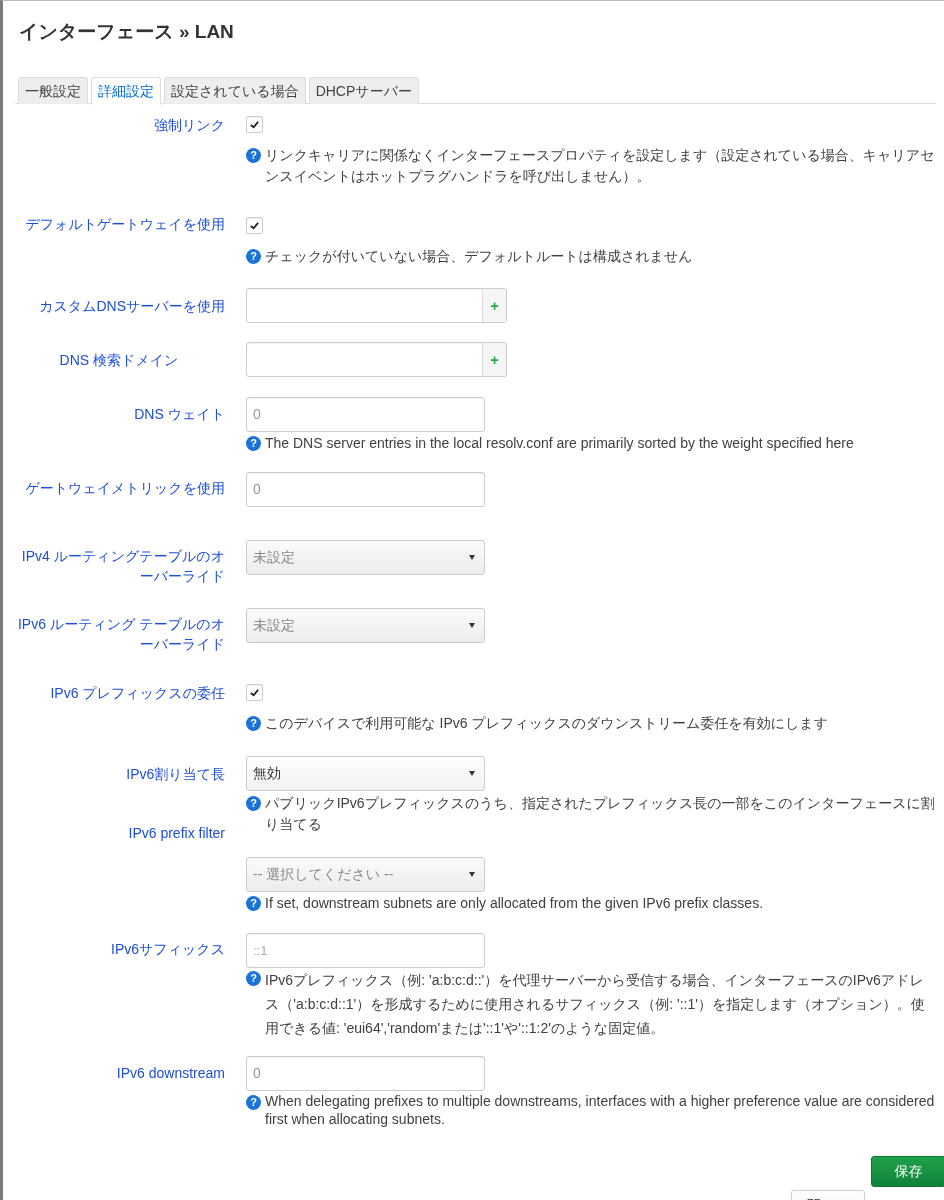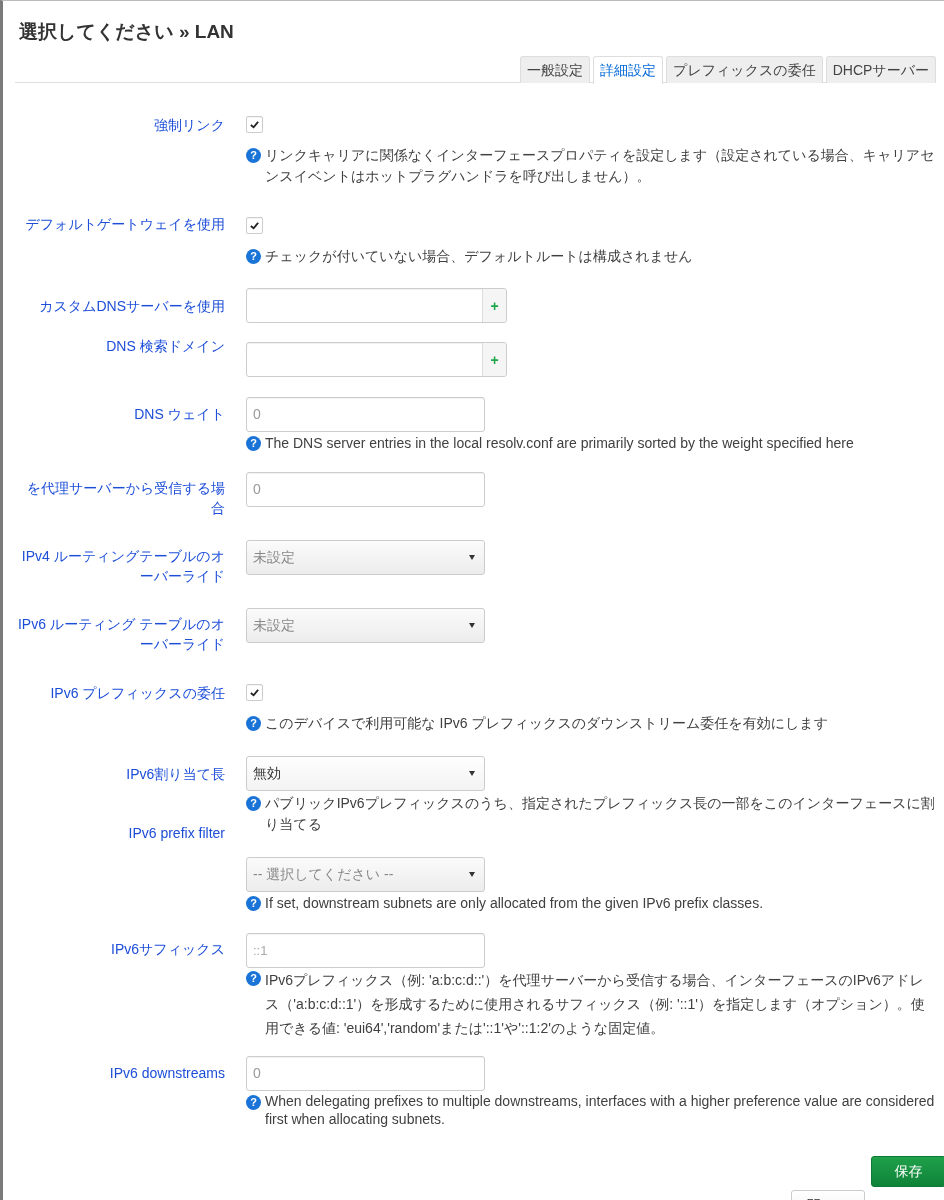--- a/index.html
+++ b/index.html
@@ -14,24 +14,24 @@
       position: absolute; left: 0; top: 0; width: 944px; height: 1200px;
       background: #fff;
       border-left: 3px solid #7a7a7a;
       border-top: 1px solid #bbb;
     }
     .title {
       position: absolute; left: 16px; top: 18px;
       font-size: 19px; font-weight: bold; color: #333;
     }
     .tabs {
-      position: absolute; left: 12px; top: 55px; right: 8px;
+      position: absolute; left: 12px; top: 76px; right: 8px;
       height: 27px;
       border-bottom: 1px solid #ddd;
-      display: flex; gap: 3px; padding-left: 3px; justify-content: flex-end;
+      display: flex; gap: 3px; padding-left: 3px;
     }
     .tab {
       height: 27px; padding: 0 6px;
       background: #eee;
       border: 1px solid #ddd; border-bottom: none;
       border-radius: 3px 3px 0 0;
       font-size: 14px; line-height: 26px; color: #444;
       cursor: pointer;
     }
     .tab.active {
@@ -110,26 +110,26 @@
       left: 868px; width: 75px;
       background: linear-gradient(#1fa04a, #0f8339);
       border: 1px solid #0d7a34; color: #fff;
     }
   </style>
 </head>
 <body>
 
 <div class="modal">
 
-  <div class="title">選択してください » LAN</div>
+  <div class="title">インターフェース » LAN</div>
 
   <div class="tabs">
     <div class="tab">一般設定</div>
     <div class="tab active">詳細設定</div>
-    <div class="tab">プレフィックスの委任</div>
+    <div class="tab">設定されている場合</div>
     <div class="tab">DHCPサーバー</div>
   </div>
 
   <div class="label" style="top:114px;">強制リンク</div>
   <div class="field" style="top:115px;">
     <div class="checkbox">
       <svg viewBox="0 0 12 12">
           <path d="M2 6.5 L5 9 L10 3" stroke="#222" stroke-width="2" fill="none"></path>
         </svg>
     </div>
@@ -155,40 +155,40 @@
   <div class="label" style="top:295px;">カスタムDNSサーバーを使用</div>
   <div class="field" style="top:287px;">
     <div class="dyn">
       <div class="dyn-input"></div>
       <div class="plus">
           <span>+</span>
         </div>
     </div>
   </div>
 
-  <div class="label" style="top:335px;">DNS 検索ドメイン</div>
+  <div class="label" style="top:349px;text-align:center;">DNS 検索ドメイン</div>
   <div class="field" style="top:341px;">
     <div class="dyn">
       <div class="dyn-input"></div>
       <div class="plus">
           <span>+</span>
         </div>
     </div>
   </div>
 
   <div class="label" style="top:403px;">DNS ウェイト</div>
   <div class="field" style="top:396px;">
     <div class="input">0</div>
   </div>
   <div class="help" style="top:432px;">
     <span class="q">?</span>
     <span>The DNS server entries in the local resolv.conf are primarily sorted by the weight specified here</span>
   </div>
 
-  <div class="label" style="top:477px; left:18px; width:204px;">を代理サーバーから受信する場合</div>
+  <div class="label" style="top:477px; left:18px; width:204px;">ゲートウェイメトリックを使用</div>
   <div class="field" style="top:471px;">
     <div class="input">0</div>
   </div>
 
   <div class="label" style="top:545px; left:18px; width:204px;">IPv4 ルーティングテーブルのオーバーライド</div>
   <div class="field" style="top:539px;">
     <div class="select">
       <span>未設定</span>
       <span class="arrow"></span>
     </div>
@@ -241,21 +241,21 @@
 
   <div class="label" style="top:938px;">IPv6サフィックス</div>
   <div class="field" style="top:932px;">
     <div class="input" style="color:#aaa;font-size:13px;">::1</div>
   </div>
   <div class="help" style="top:967px; line-height:24px;">
     <span class="q">?</span>
     <span>IPv6プレフィックス（例: 'a:b:c:d::'）を代理サーバーから受信する場合、インターフェースのIPv6アドレス（'a:b:c:d::1'）を形成するために使用されるサフィックス（例: '::1'）を指定します（オプション）。使用できる値: 'eui64','random'または'::1'や'::1:2'のような固定値。</span>
   </div>
 
-  <div class="label" style="top:1062px;">IPv6 downstreams</div>
+  <div class="label" style="top:1062px;">IPv6 downstream</div>
   <div class="field" style="top:1055px;">
     <div class="input">0</div>
   </div>
   <div class="help" style="top:1091px; line-height:18px;">
     <span class="q">?</span>
     <span>When delegating prefixes to multiple downstreams, interfaces with a higher preference value are considered first when allocating subnets.</span>
   </div>
 
   <div class="btn btn-close">閉じる</div>
   <div class="btn btn-save">保存</div>

